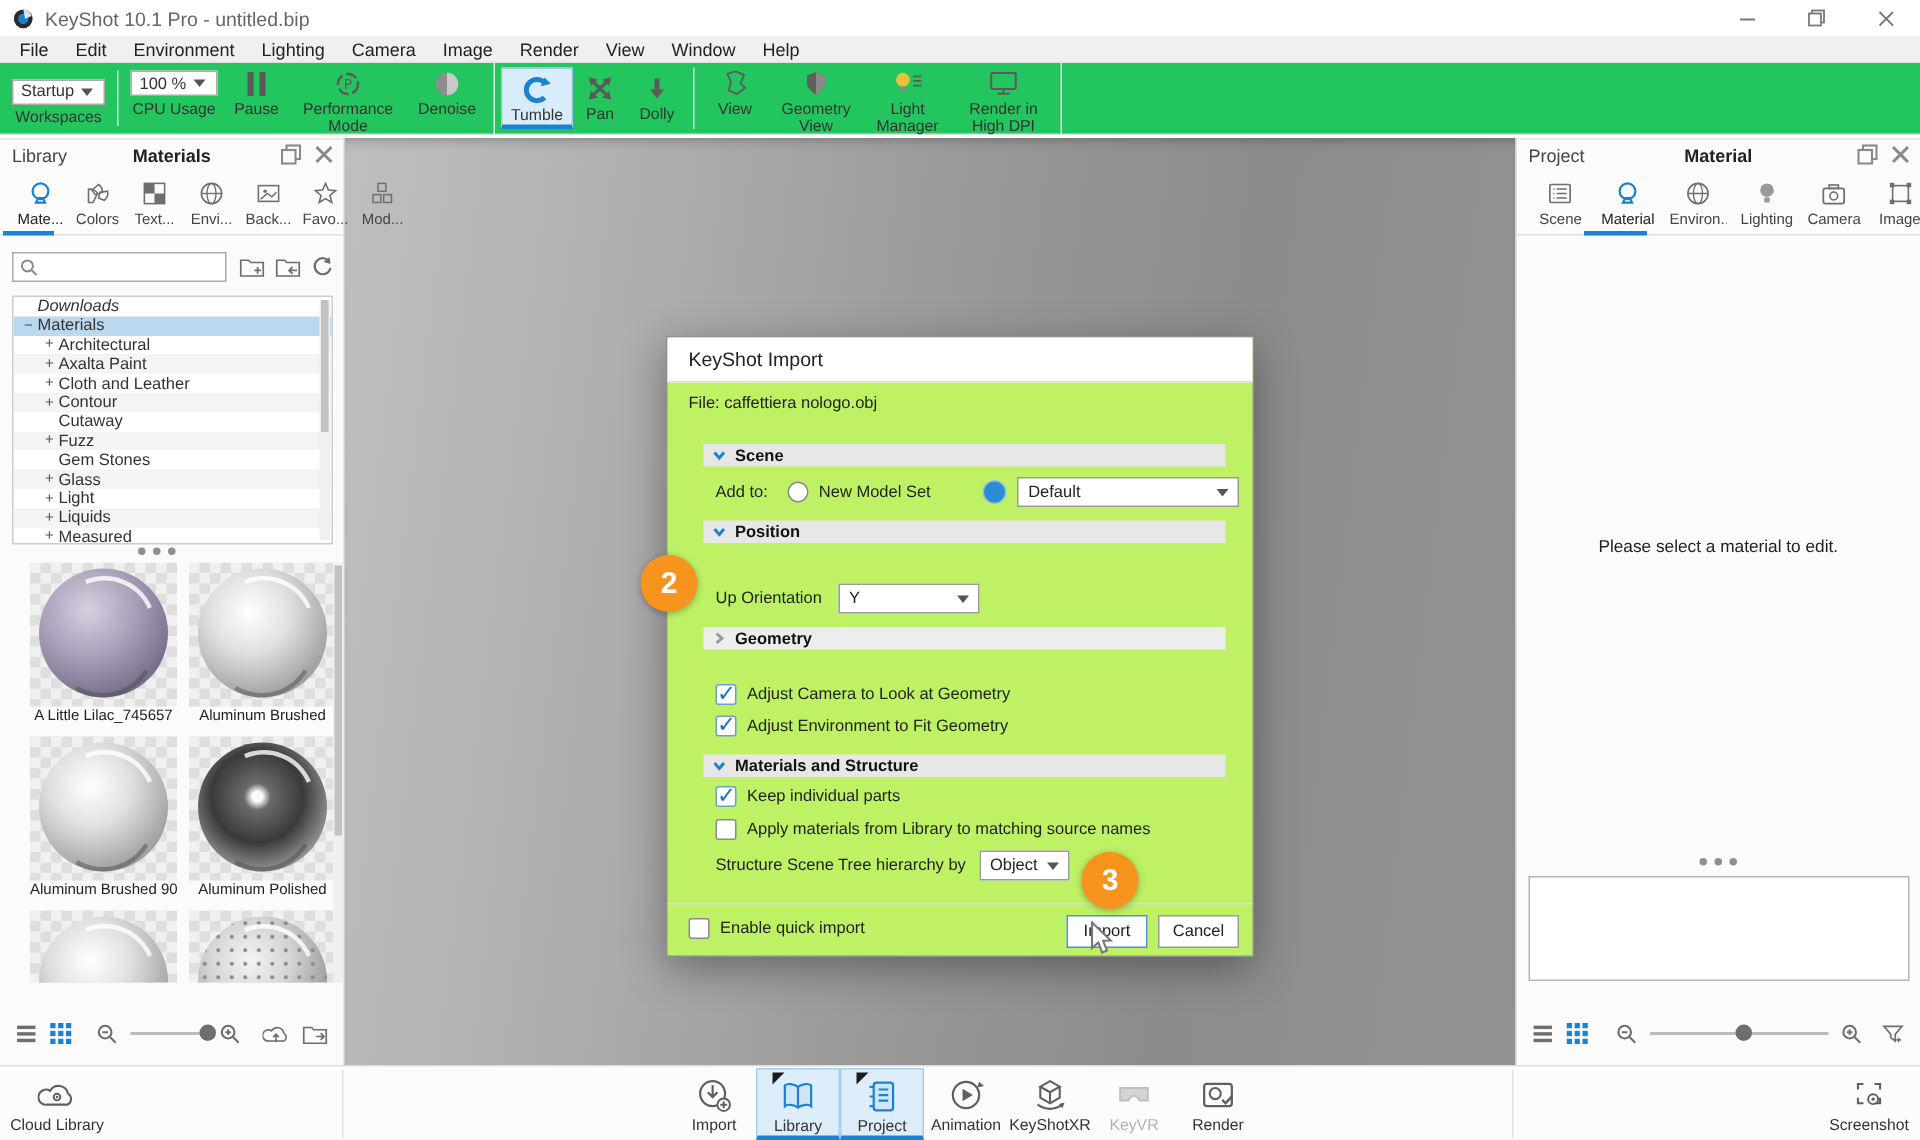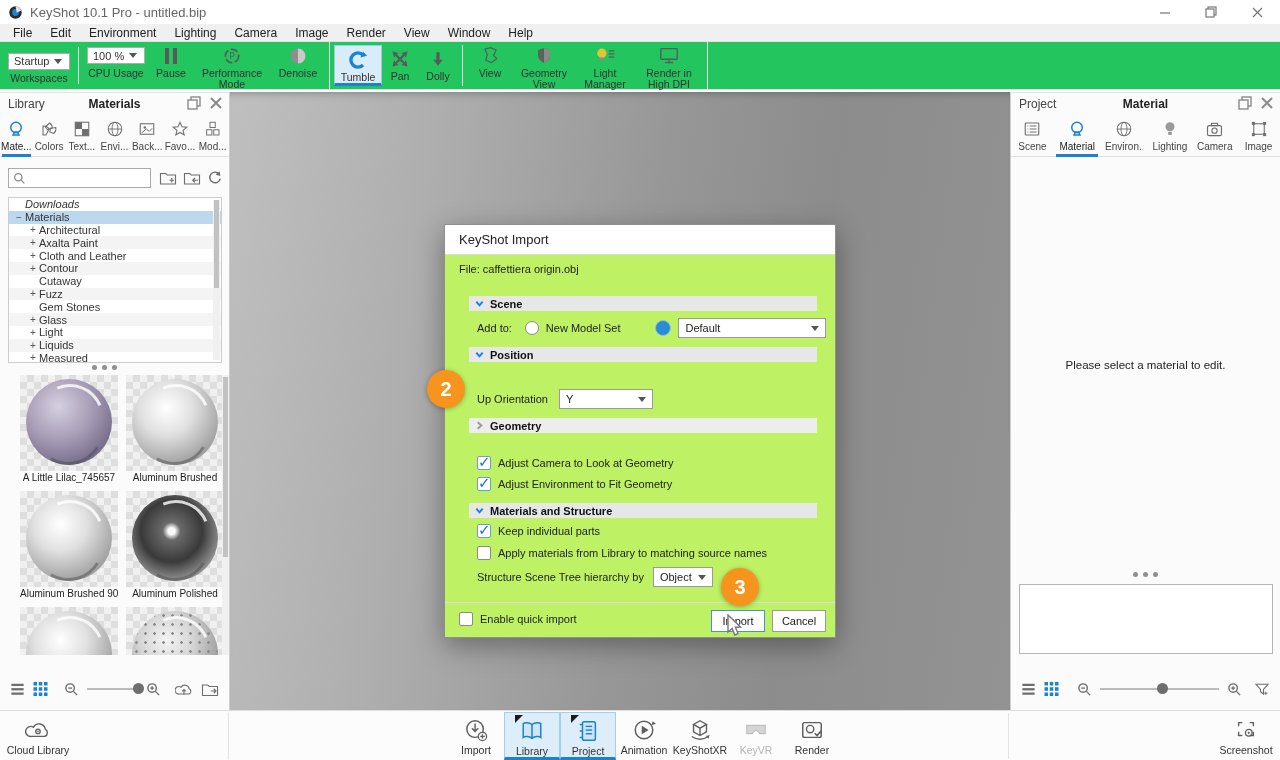--- a/index.html
+++ b/index.html
@@ -30,21 +30,21 @@
 
   
   .panel { background:#fbfbfb; }
   #lib-panel { left:0; top:92px; width:230px; height:618px; border-right:1px solid #cfcfcf; border-top:1px solid #e5e5e5; }
   #proj-panel { left:1010px; top:92px; width:270px; height:618px; border-left:1px solid #cfcfcf; border-top:1px solid #e5e5e5; }
   .phead { position:absolute; left:0; top:0; right:0; height:22px; display:flex; align-items:center; padding:0 8px; }
   .phead .pdock { font-size:12px; color:#444; }
   .phead .ptitle { position:absolute; left:0; right:0; text-align:center; font-weight:bold; font-size:12px; color:#222; }
   .phead-icons { position:absolute; right:6px; top:3px; display:flex; gap:8px; z-index:2; }
   .ptabs { position:absolute; left:0; top:22px; right:0; height:42px; display:flex; justify-content:space-around; align-items:flex-start; border-bottom:1px solid #e0e0e0; padding-top:4px; }
-  .ptab { display:flex; flex-direction:column; align-items:center; width:38px; position:relative; }
+  .ptab { display:flex; flex-direction:column; align-items:center; width:38px; position:relative;padding-left:16px; }
   .ptab .ticon { height:20px; display:flex; align-items:center; }
   .ptab .tname { font-size:10px; color:#444; margin-top:2px; white-space:nowrap; overflow:hidden; max-width:38px; }
   .ptab.active .tname { color:#222; }
   .ptab.active::after { content:""; position:absolute; left:2px; right:2px; bottom:-5px; height:3px; background:#1a82d2; }
 
   
   #lib-search-row { position:absolute; left:8px; top:74px; right:6px; height:22px; display:flex; align-items:center; }
   #lib-search { width:146px; height:20px; border:1px solid #aaa; background:#fff; display:flex; align-items:center; padding-left:4px; }
   .sicons { display:flex; gap:6px; margin-left:8px; }
 
@@ -703,21 +703,21 @@
         <path d="M2 3 H18 L12 10 V16 L8 13 V10 Z" fill="none" stroke="#6e6e6e" stroke-width="1.5"></path>
         <path d="M13 15 L17 15 M15 13 L15 17" stroke="#6e6e6e" stroke-width="1.4"></path>
       </svg>
   </div>
 </div>
 
 <div class="abs" id="dialog">
   <div id="dlg-title">
       <span>KeyShot Import</span>
     </div>
-  <div id="dlg-file">File: caffettiera origin.obj</div>
+  <div id="dlg-file">File: caffettiera nologo.obj</div>
 
   <div class="secbar" style="top:71px">
     <svg class="chev" viewBox="0 0 10 10">
         <path d="M1.5 3 L5 7 L8.5 3" fill="none" stroke="#1a82d2" stroke-width="2.2"></path>
       </svg>
     <b>Scene</b>
   </div>
   <div class="cbrow" style="left:32px; top:93px">
     <span>Add to:</span>
     <span class="radio" style="margin-left:6px"></span>

